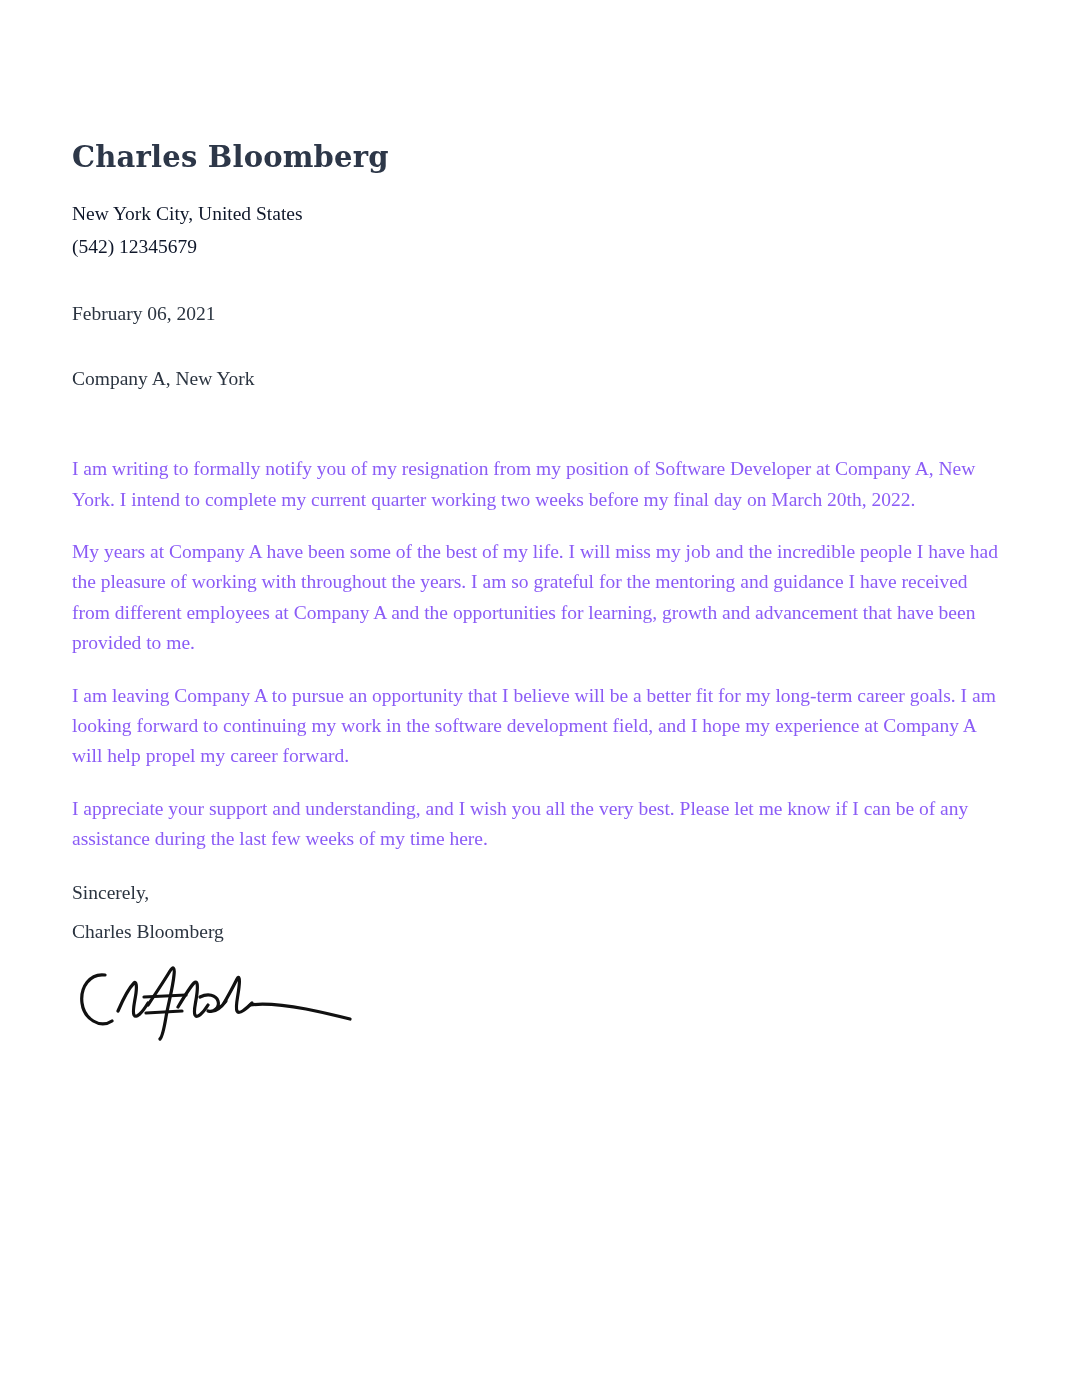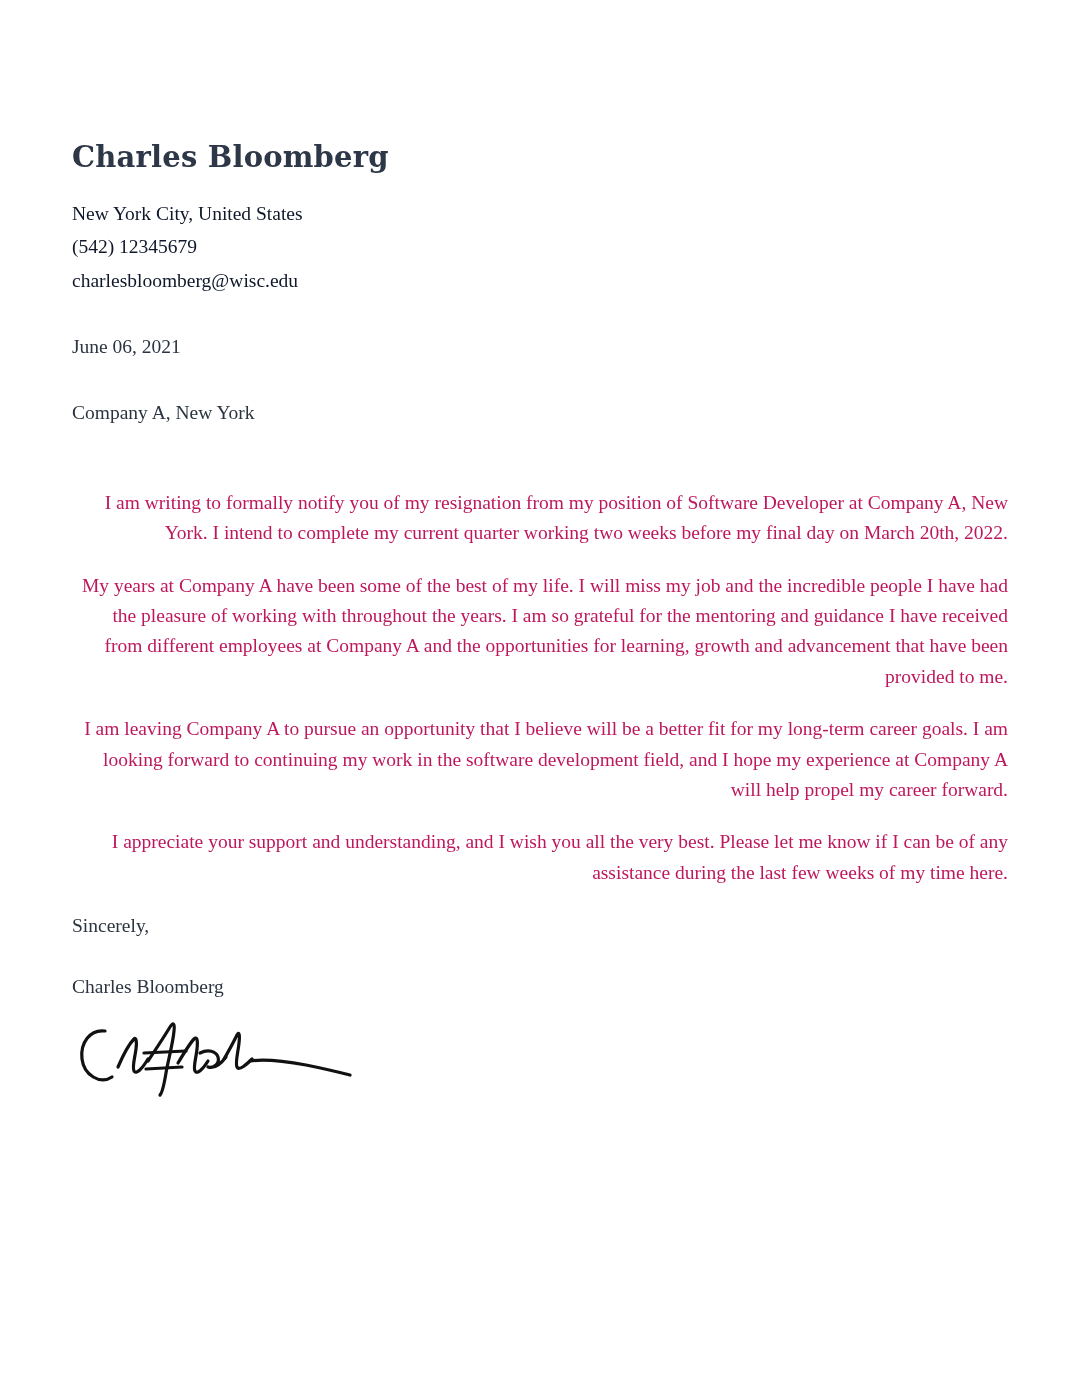--- a/index.html
+++ b/index.html
@@ -50,29 +50,29 @@
   }
   .salutation {
     font-size: 19.5px;
     line-height: 1.6;
     color: #2b3440;
     margin: 0;
   }
   .para {
     font-size: 19.5px;
     line-height: 1.56;
-    color: #be185d;
+    color: #8b5cf6;
     margin: 0 0 22px 0;
-    text-align: right;
+    text-align: left;
   }
   .closing {
     font-size: 19.5px;
     line-height: 1.6;
     color: #2b3440;
-    margin: 0 0 30px 0;
+    margin: 0 0 8px 0;
   }
   .signer {
     font-size: 19.5px;
     line-height: 1.6;
     color: #2b3440;
     margin: 0 0 6px 0;
   }
   .signature {
     width: 280px;
     height: 90px;
@@ -83,25 +83,24 @@
 </head>
 <body>
 
 <div class="page">
   <div class="letter">
 
     <h1 class="name-heading">Charles Bloomberg</h1>
 
     <p class="contact-line">New York City, United States</p>
     <p class="contact-line">(542) 12345679</p>
-    <p class="contact-line">charlesbloomberg@wisc.edu</p>
 
     <div class="block-gap-lg"></div>
 
-    <p class="meta-line">June 06, 2021</p>
+    <p class="meta-line">February 06, 2021</p>
 
     <div class="block-gap-lg"></div>
 
     <p class="meta-line">Company A, New York</p>
 
     <div class="block-gap-lg"></div>
 
 
     <div class="block-gap-md"></div>
 

